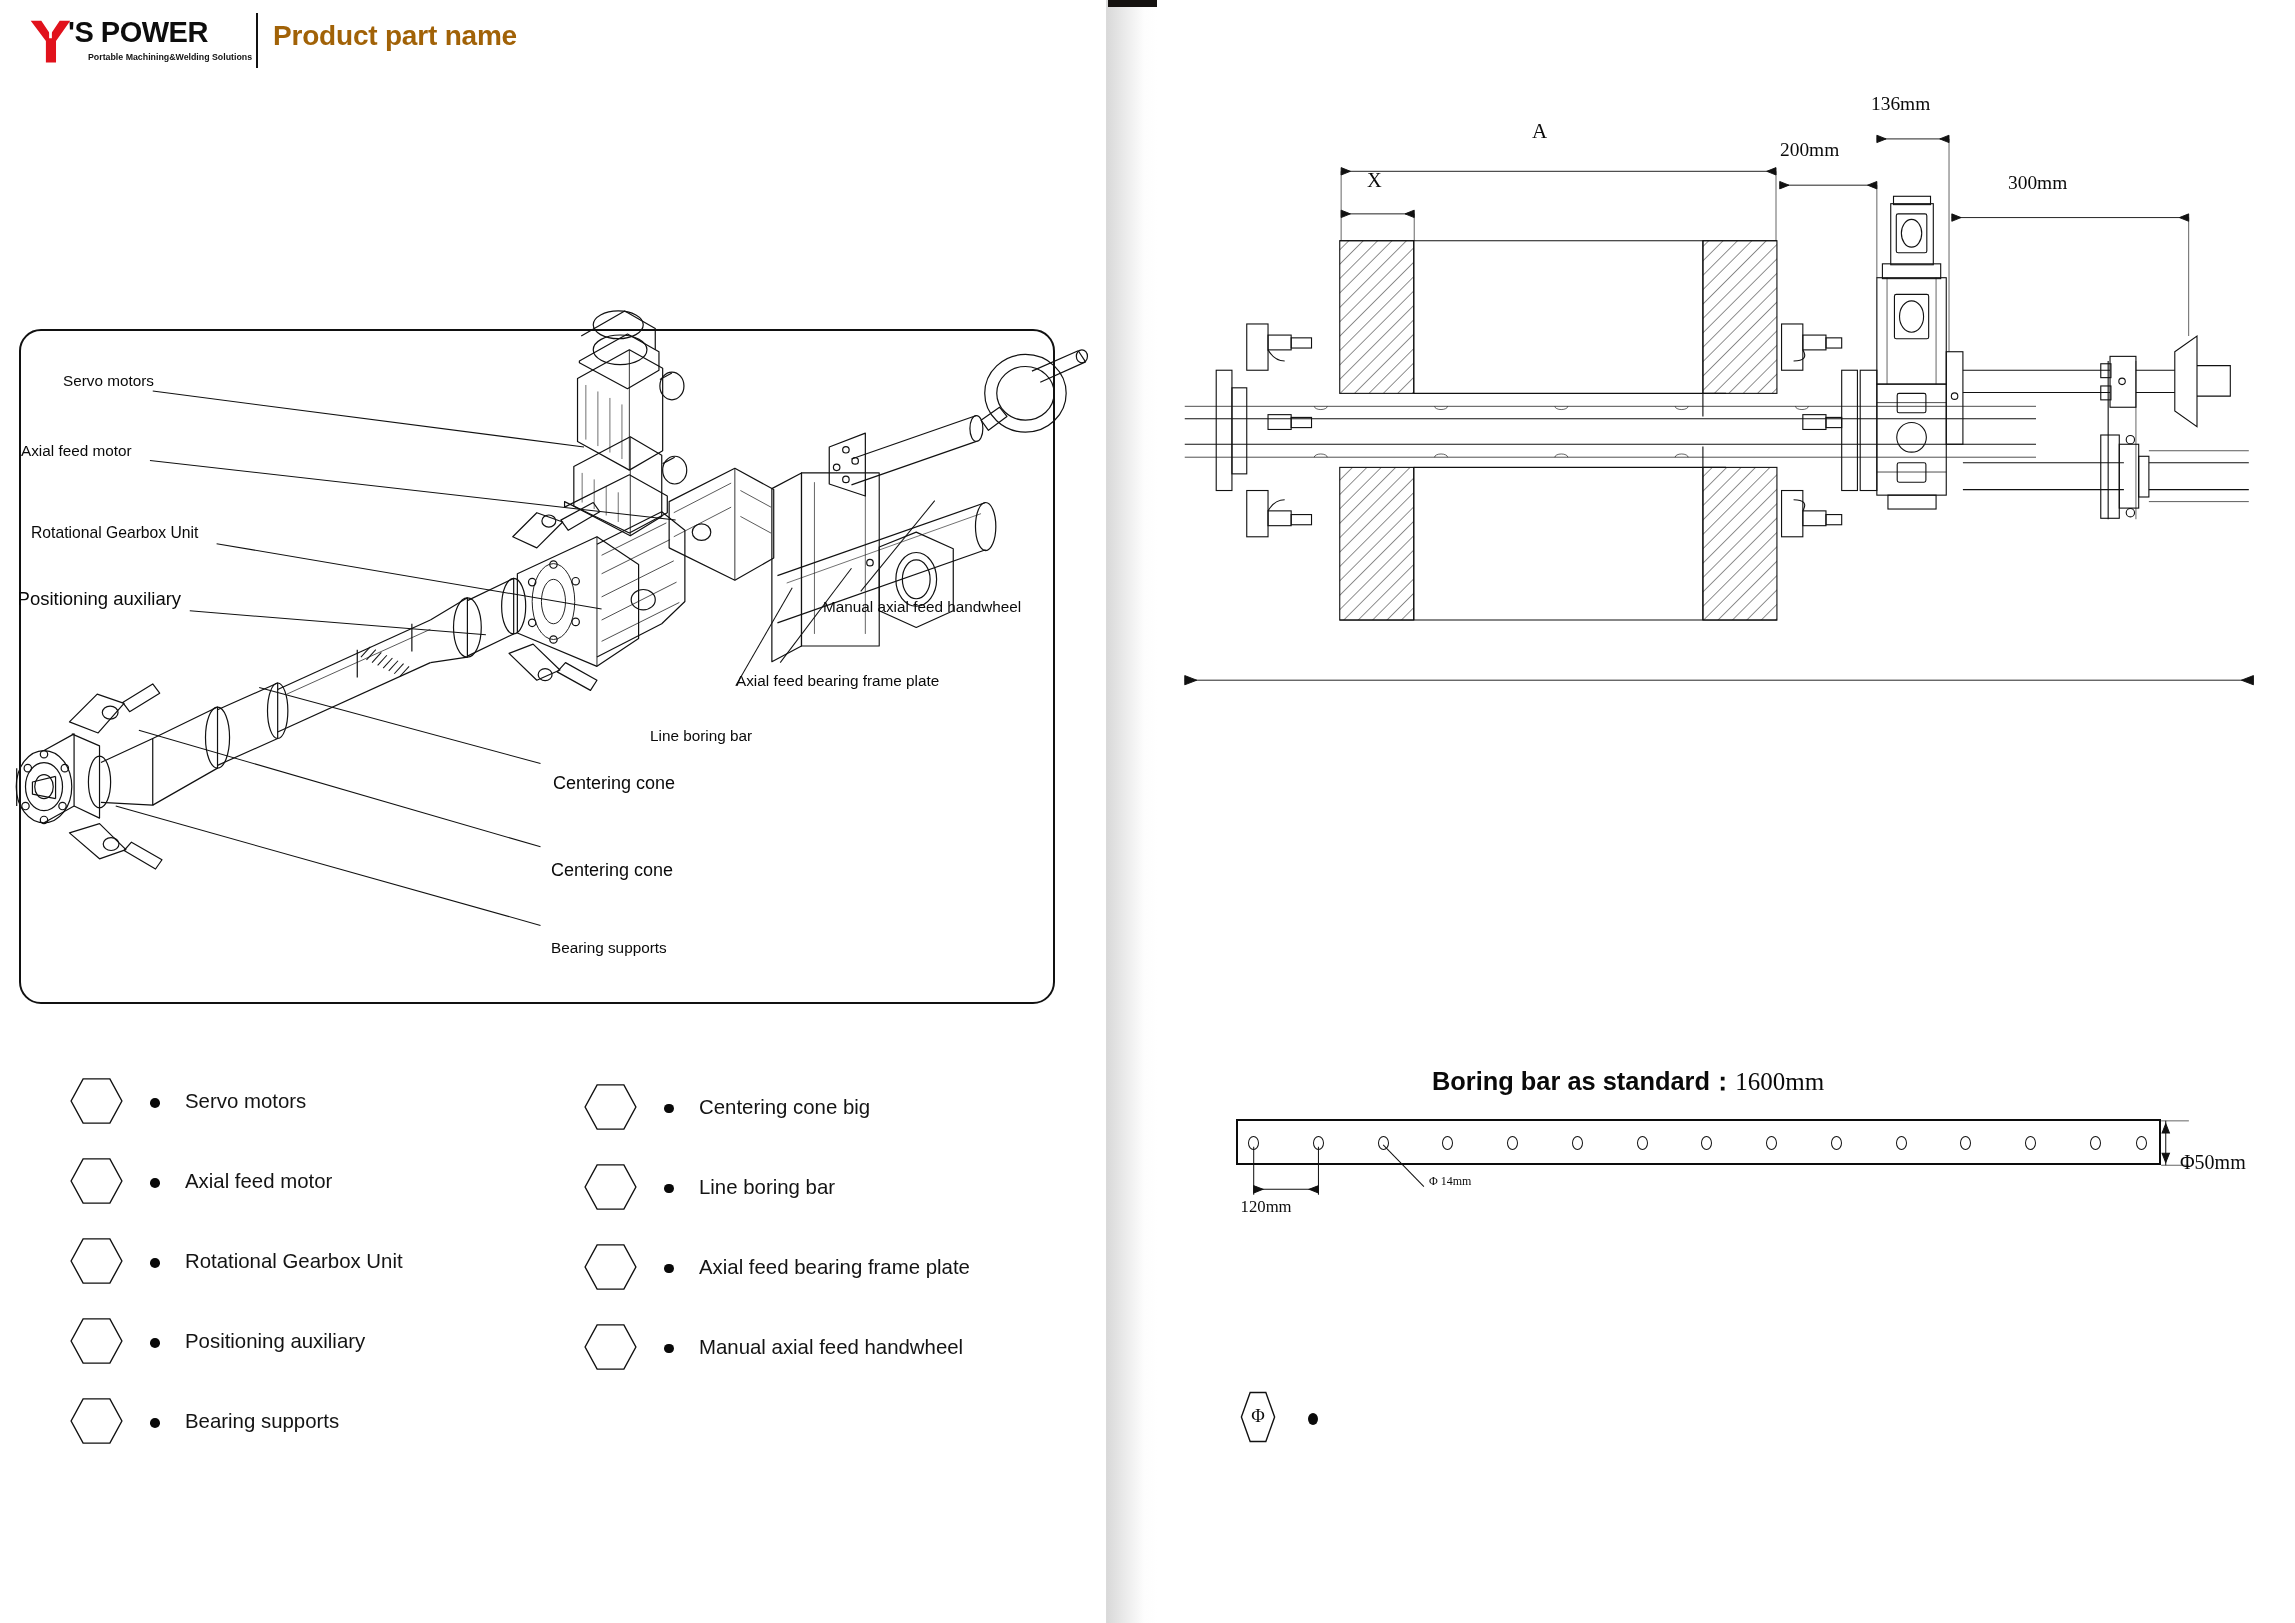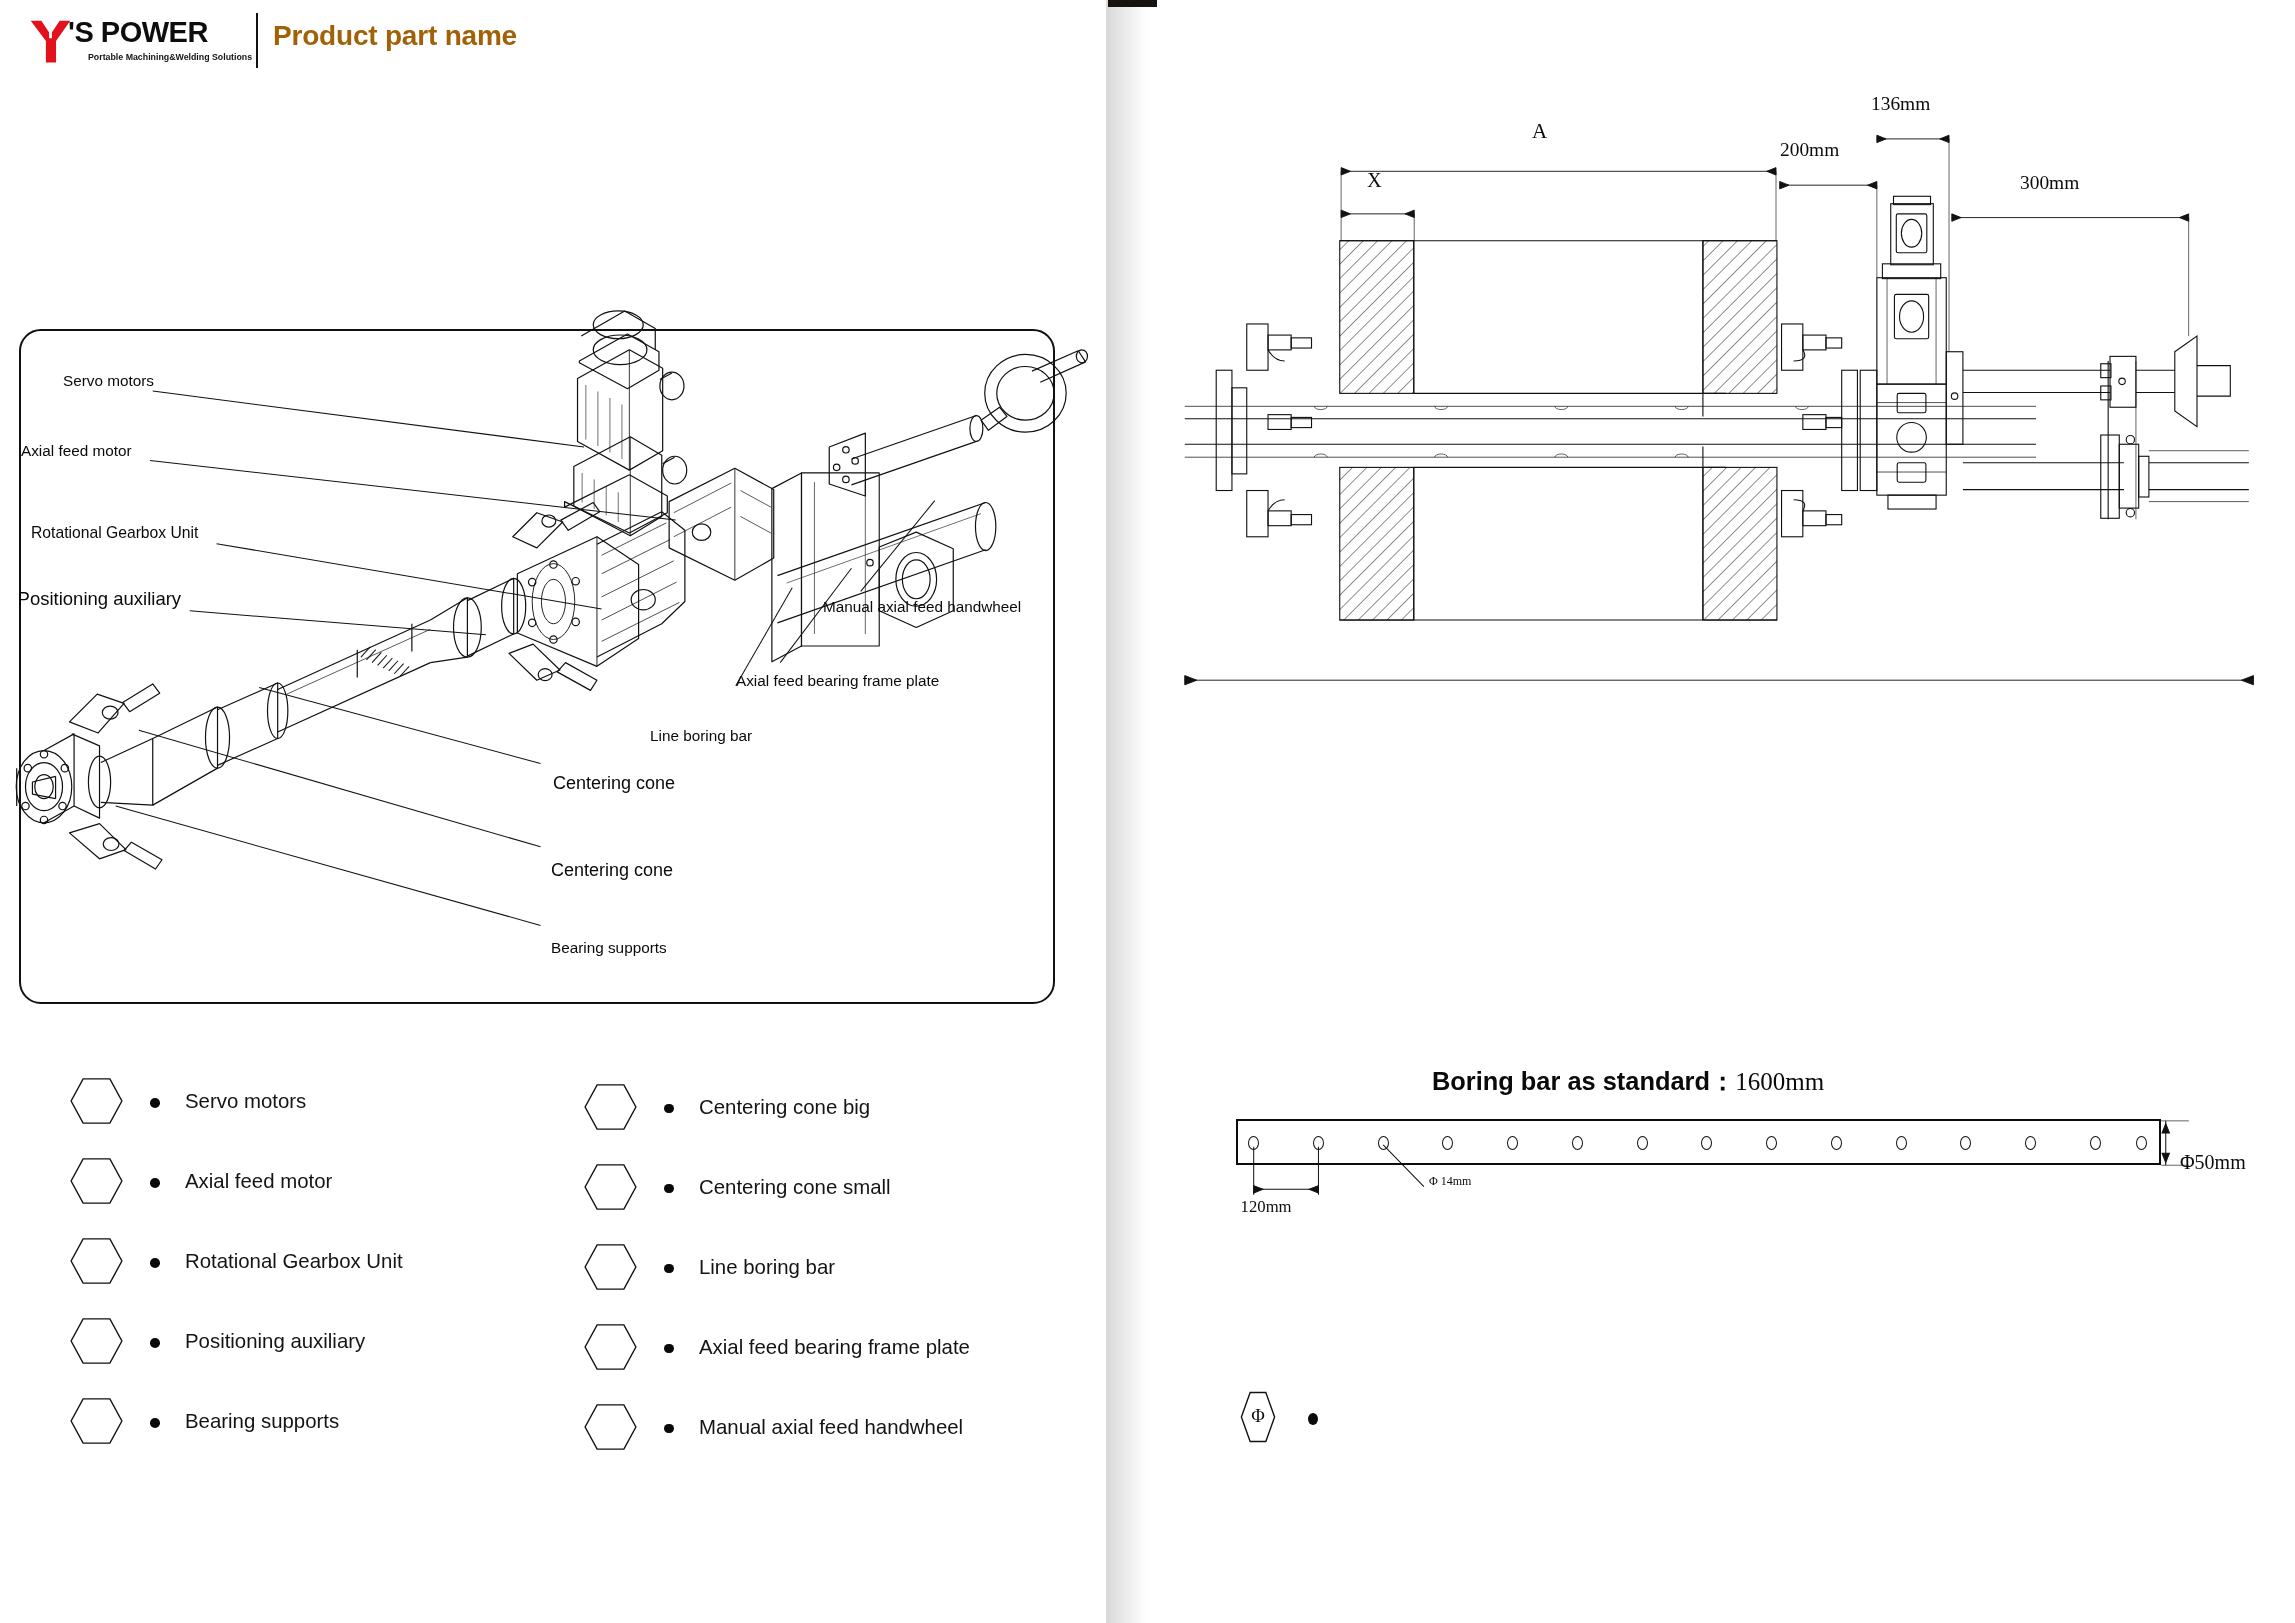--- a/index.html
+++ b/index.html
@@ -328,29 +328,20 @@
         <div class="legend-dot"></div>
         <div class="legend-text">Centering cone big</div>
       </div>
       <div class="legend-row">
         <div class="hexbox">
             <svg width="55" height="48" viewBox="0 0 118 104">
               <polygon points="30,4 88,4 114,52 88,100 30,100 4,52" fill="#fff" stroke="#111" stroke-width="3"></polygon>
             </svg>
           </div>
         <div class="legend-dot"></div>
-        <div class="legend-text">Centering cone small</div>
-      </div>
-      <div class="legend-row">
-        <div class="hexbox">
-            <svg width="55" height="48" viewBox="0 0 118 104">
-              <polygon points="30,4 88,4 114,52 88,100 30,100 4,52" fill="#fff" stroke="#111" stroke-width="3"></polygon>
-            </svg>
-          </div>
-        <div class="legend-dot"></div>
         <div class="legend-text">Line boring bar</div>
       </div>
       <div class="legend-row">
         <div class="hexbox">
             <svg width="55" height="48" viewBox="0 0 118 104">
               <polygon points="30,4 88,4 114,52 88,100 30,100 4,52" fill="#fff" stroke="#111" stroke-width="3"></polygon>
             </svg>
           </div>
         <div class="legend-dot"></div>
         <div class="legend-text">Axial feed bearing frame plate</div>
@@ -528,21 +519,21 @@
         <path d="M60 1460 L86 1470 L60 1480 Z" fill="#111"></path>
         <path d="M2370 1460 L2344 1470 L2370 1480 Z" fill="#111"></path>
       </g>
     </g>
   </svg>
 
   <div class="tdim" style="left:375px;top:119px;font-size:21px;">A</div>
   <div class="tdim" style="left:210px;top:169px;font-size:20.4px;">X</div>
   <div class="tdim" style="left:623px;top:139px;font-size:19.4px;">200mm</div>
   <div class="tdim" style="left:714px;top:93px;font-size:19.4px;">136mm</div>
-  <div class="tdim" style="left:851px;top:172px;font-size:19.4px;margin-left:12px;">300mm</div>
+  <div class="tdim" style="left:851px;top:172px;font-size:19.4px;">300mm</div>
 </div>
 
 <div id="bar-title"><span>Boring bar as standard：</span><span class="len">1600mm</span></div>
 
 <div id="bar-wrap">
   <div id="bar-body"></div>
   <div class="bar-hole" style="left:12px;"></div>
   <div class="bar-hole" style="left:77px;"></div>
   <div class="bar-hole" style="left:142px;"></div>
   <div class="bar-hole" style="left:206px;"></div>

